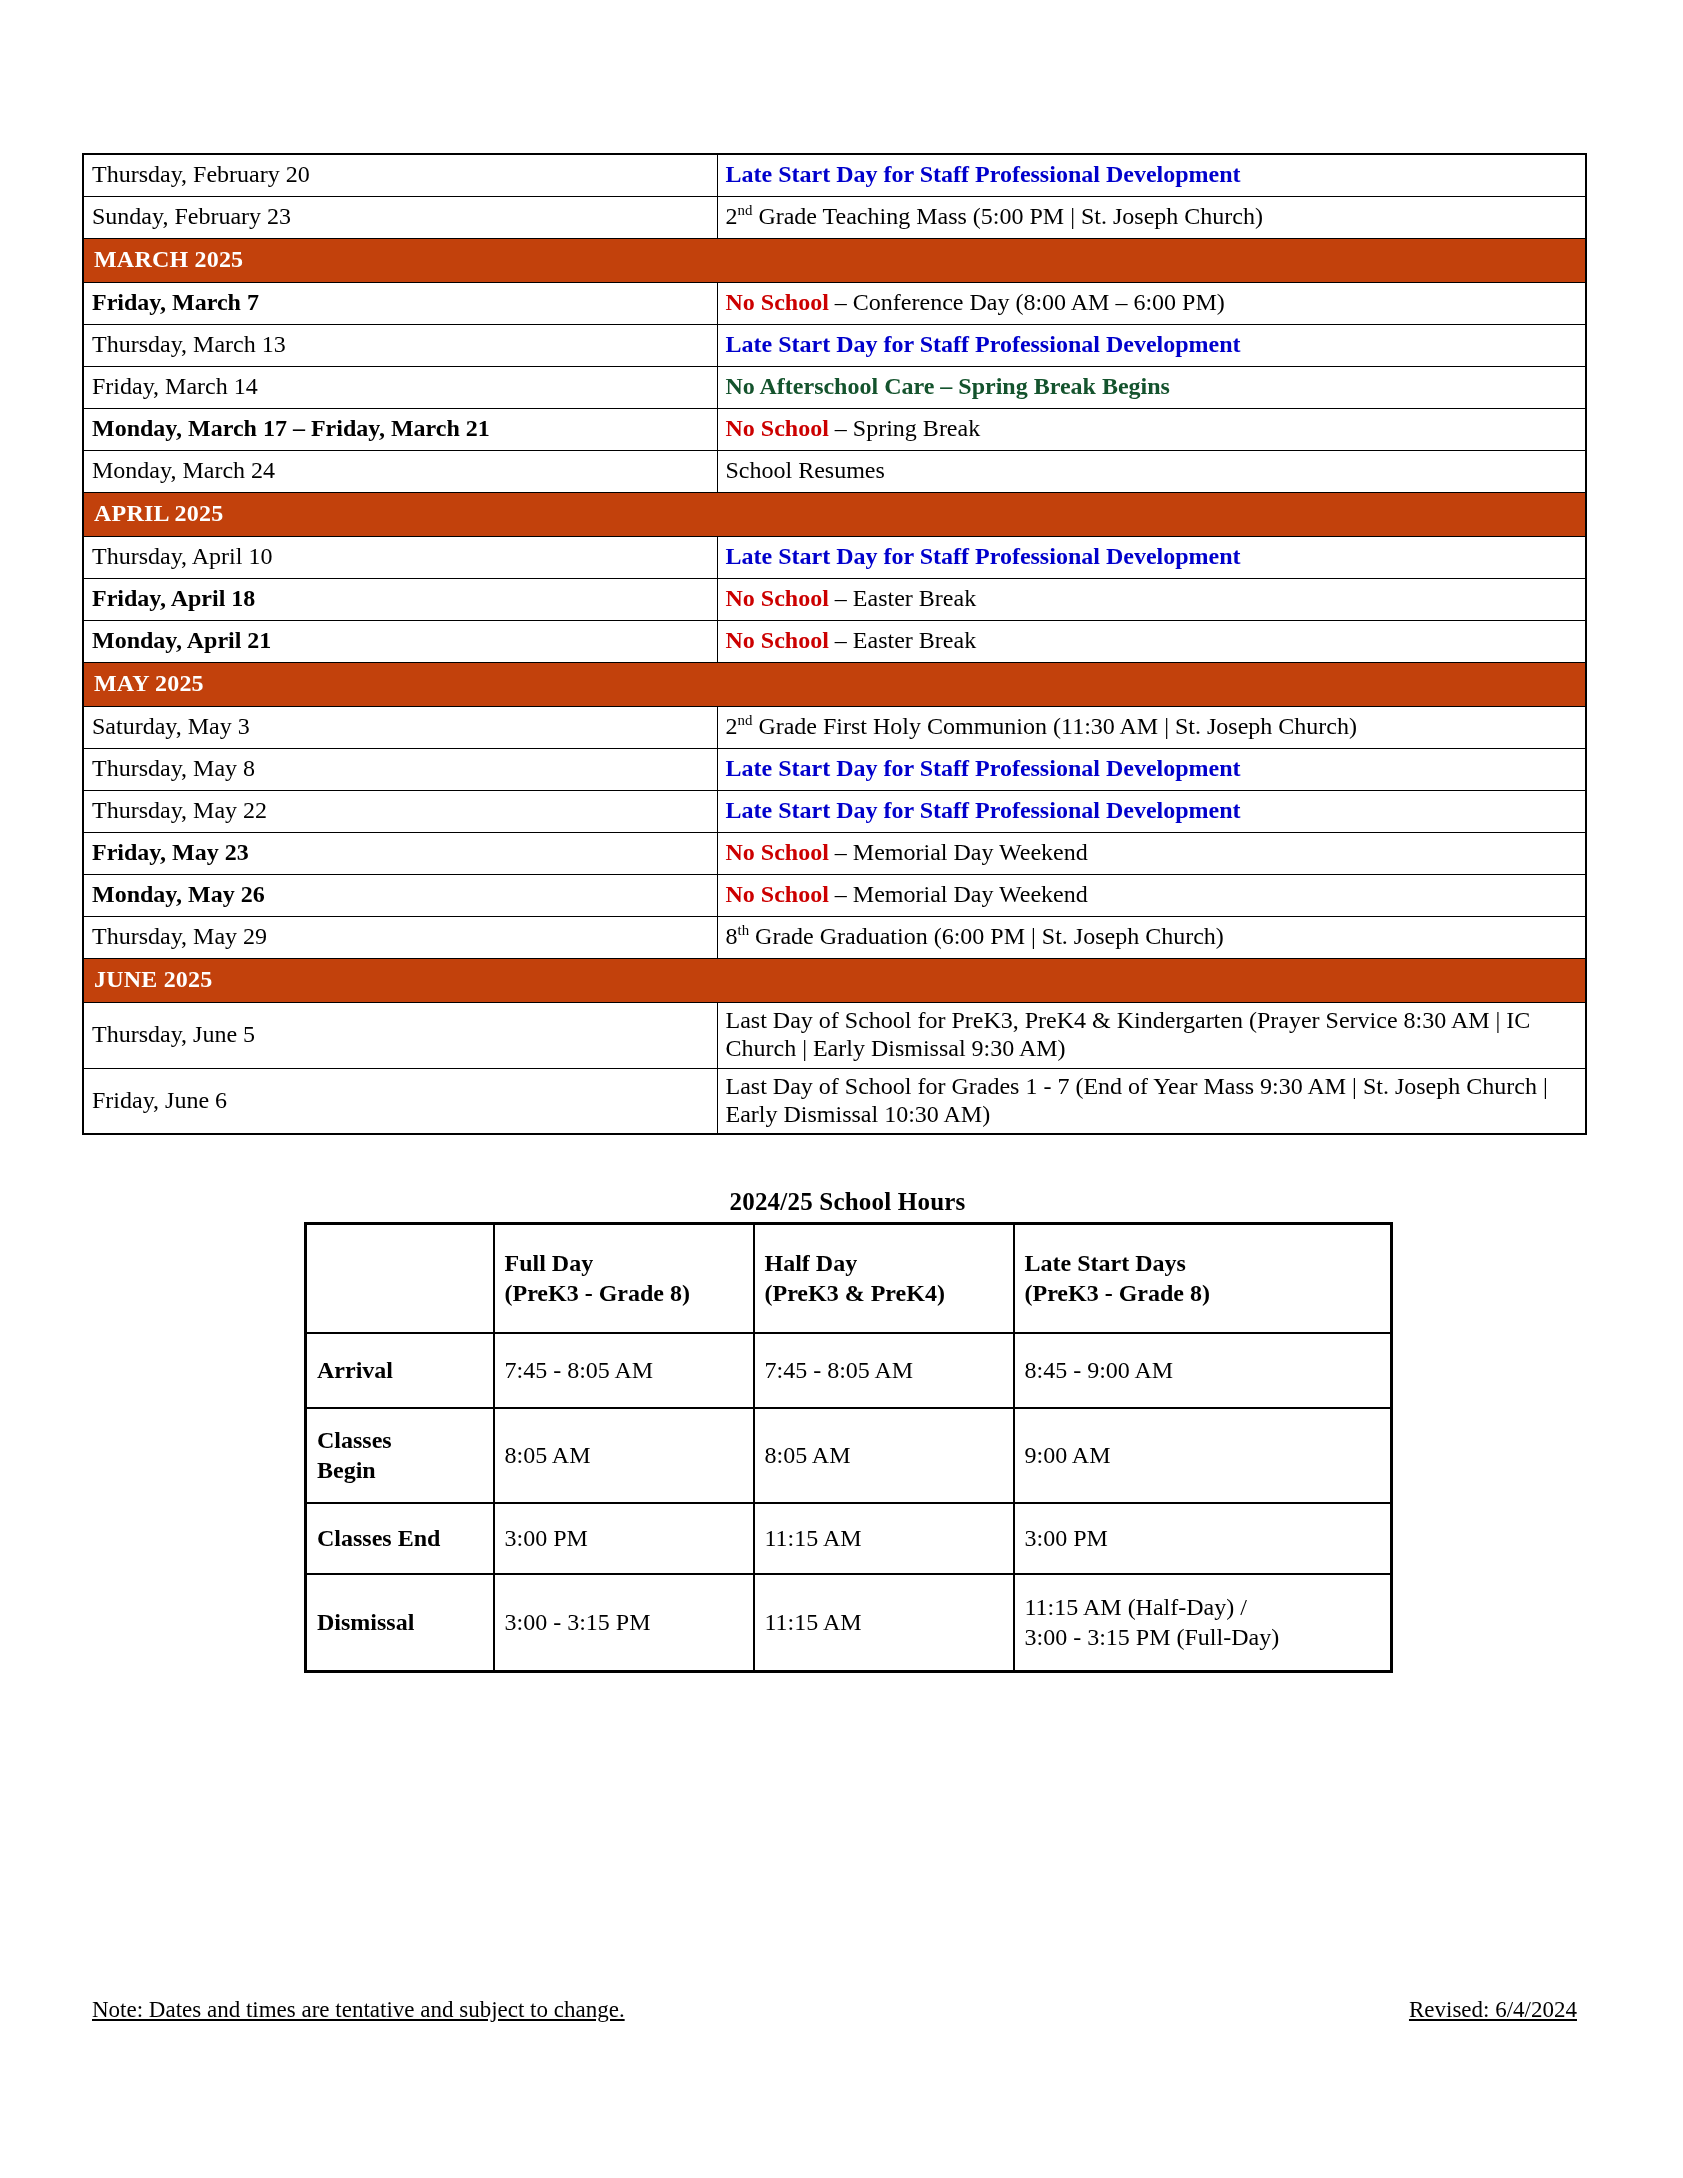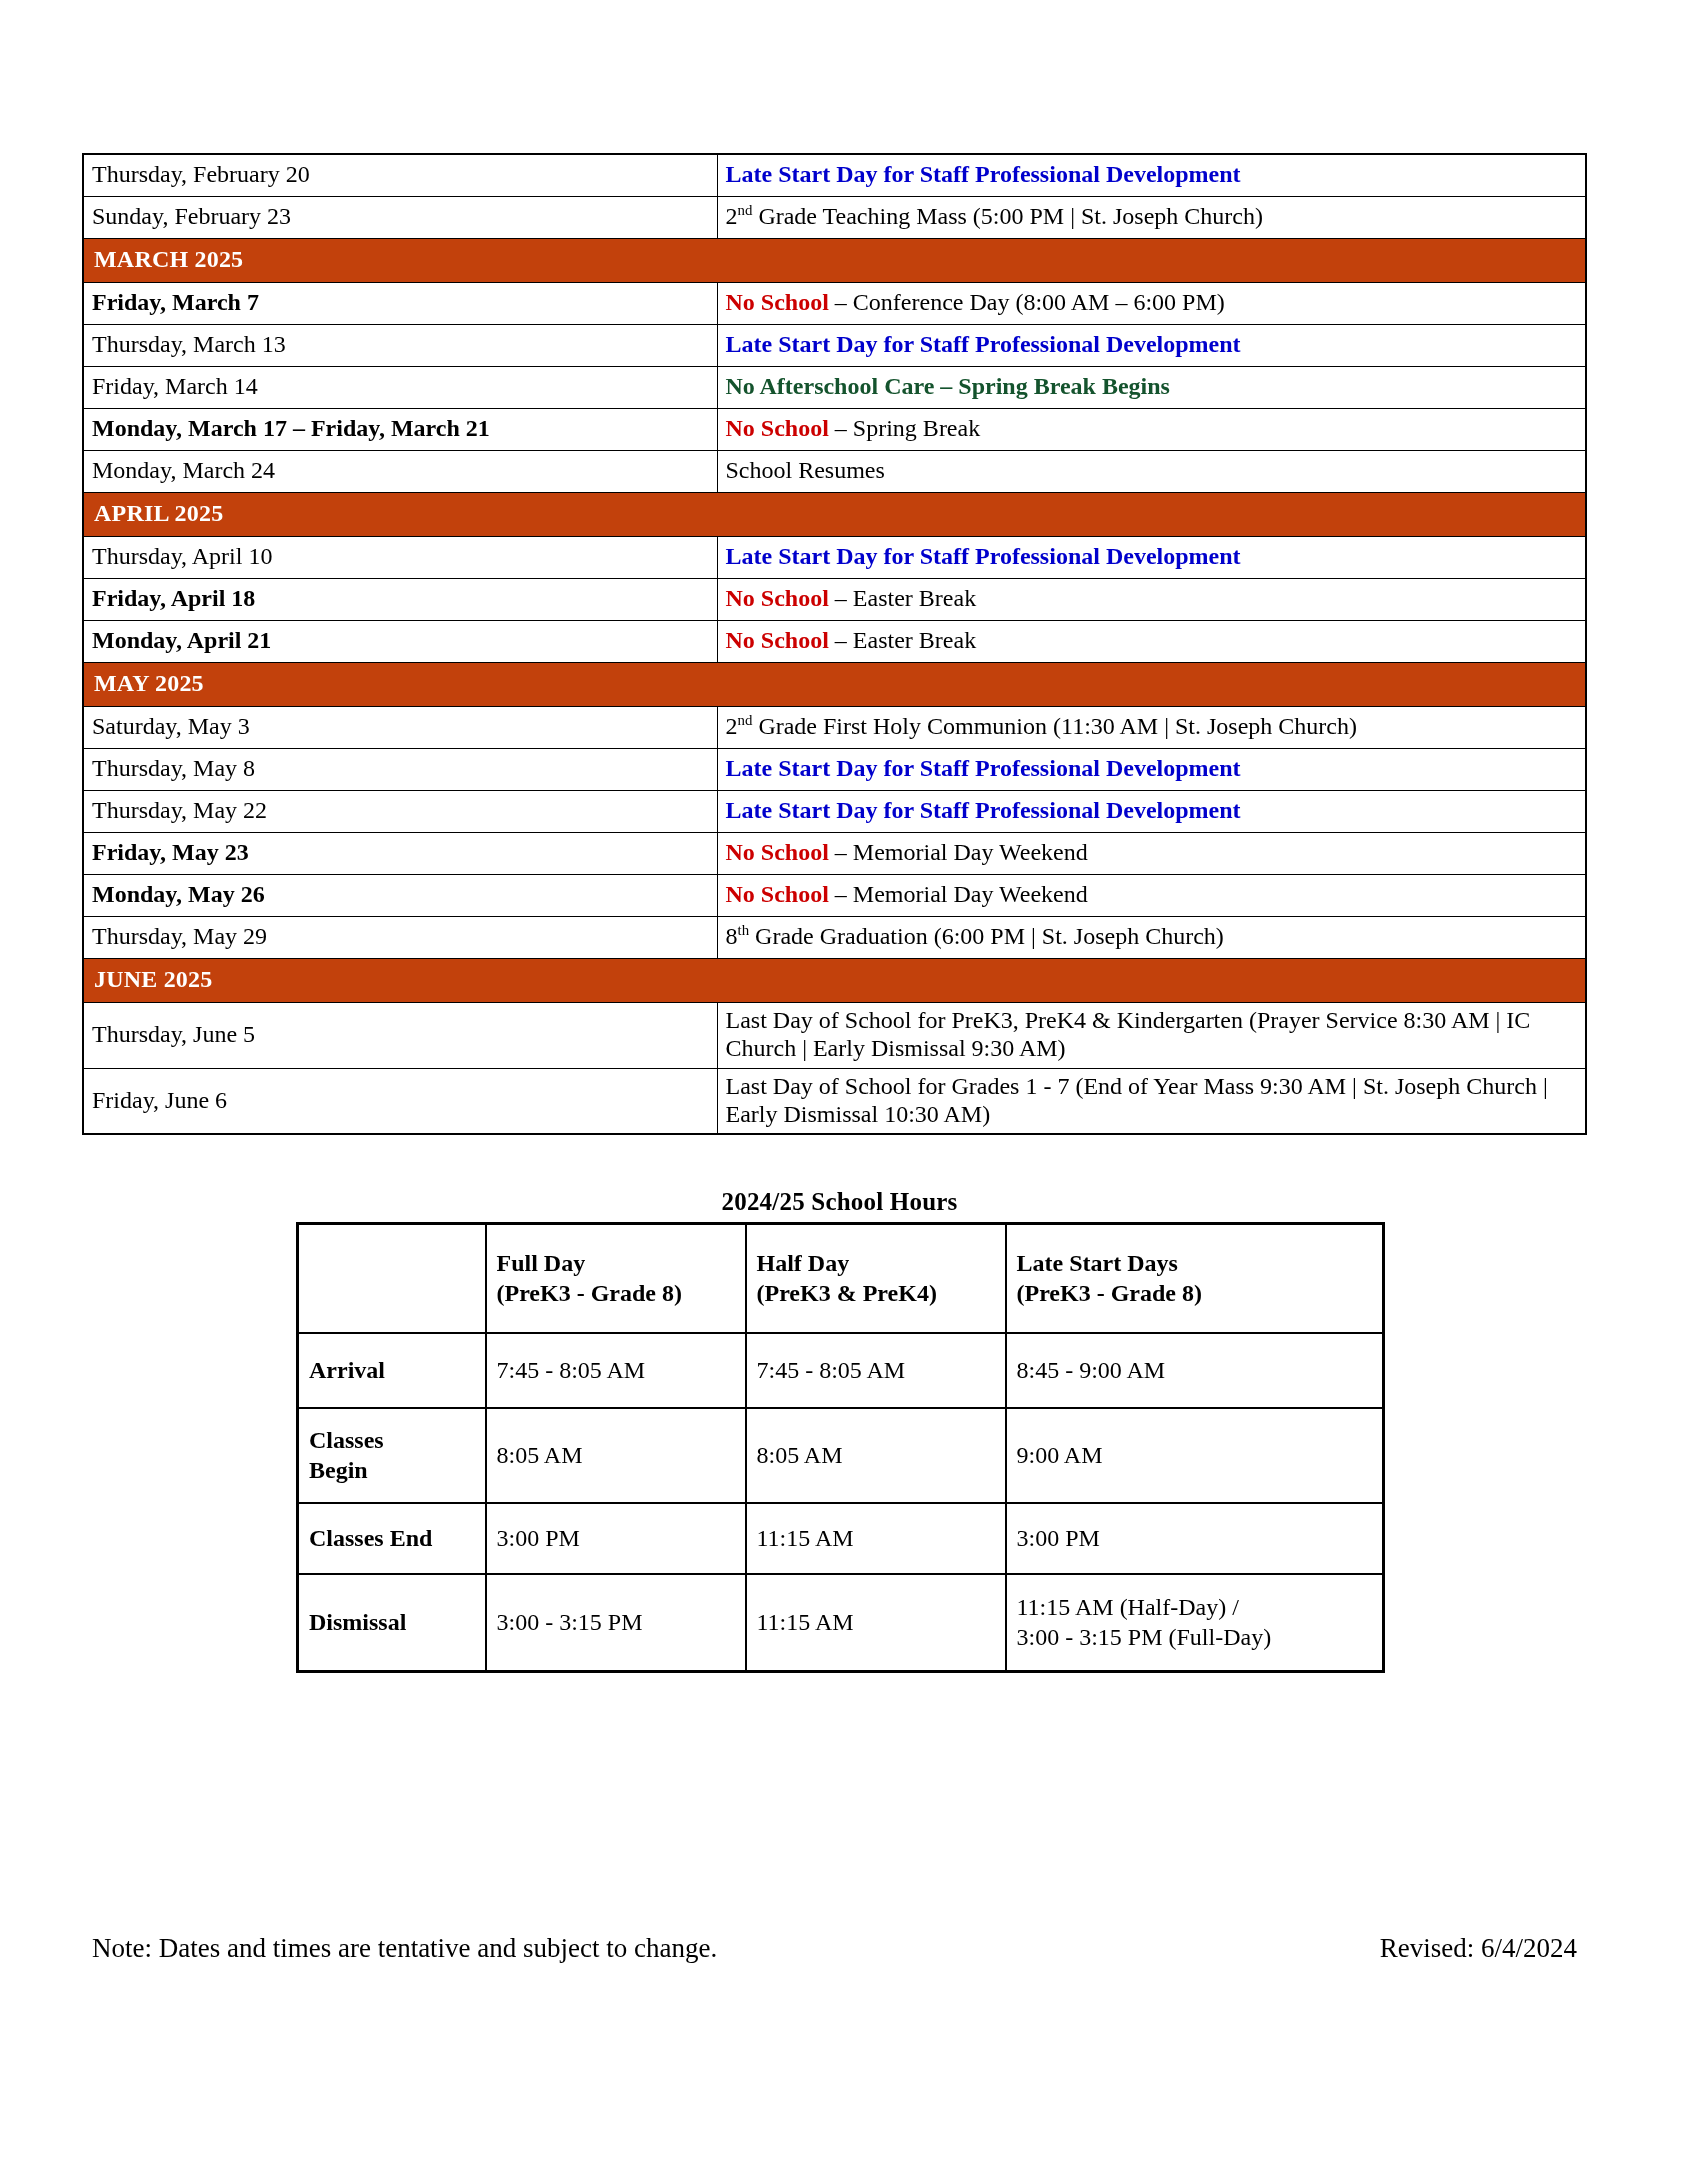--- a/index.html
+++ b/index.html
@@ -60,21 +60,21 @@
 
   .txt-blue  { color: #0000CC; font-weight: bold; }
   .txt-red   { color: #CC0000; font-weight: bold; }
   .txt-green { color: #14532d; font-weight: bold; }
   .txt-bold  { font-weight: normal; }
   sup { font-size: 0.62em; vertical-align: super; line-height: 0; }
 
   
   .hours-wrap {
     position: absolute;
-    left: 296px;
+    left: 304px;
     top: 1188px;
     width: 1087px;
   }
   .hours-title {
     text-align: center;
     font-weight: bold;
     font-size: 25px;
     margin-bottom: 6px;
     letter-spacing: 0.2px;
   }
@@ -102,26 +102,27 @@
   table.hours thead td.corner { }
   table.hours tbody tr.r-arrival td { height: 57px; }
   table.hours tbody tr.r-begin td { height: 77px; }
   table.hours tbody tr.r-end td { height: 53px; }
   table.hours tbody tr.r-dismissal td { height: 79px; }
 
   
   .footer {
     position: absolute;
     left: 92px;
-    top: 1933px;
+    top: 1997px;
     width: 1485px;
     display: flex;
     justify-content: space-between;
-    font-size: 27px;
+    font-size: 23px;
     color: #000;
+    text-decoration: underline;
   }
 </style>
 </head>
 <body>
 
 <div class="calendar-wrap">
   <table class="calendar">
     <colgroup>
       <col class="c-date">
       <col class="c-evt">

